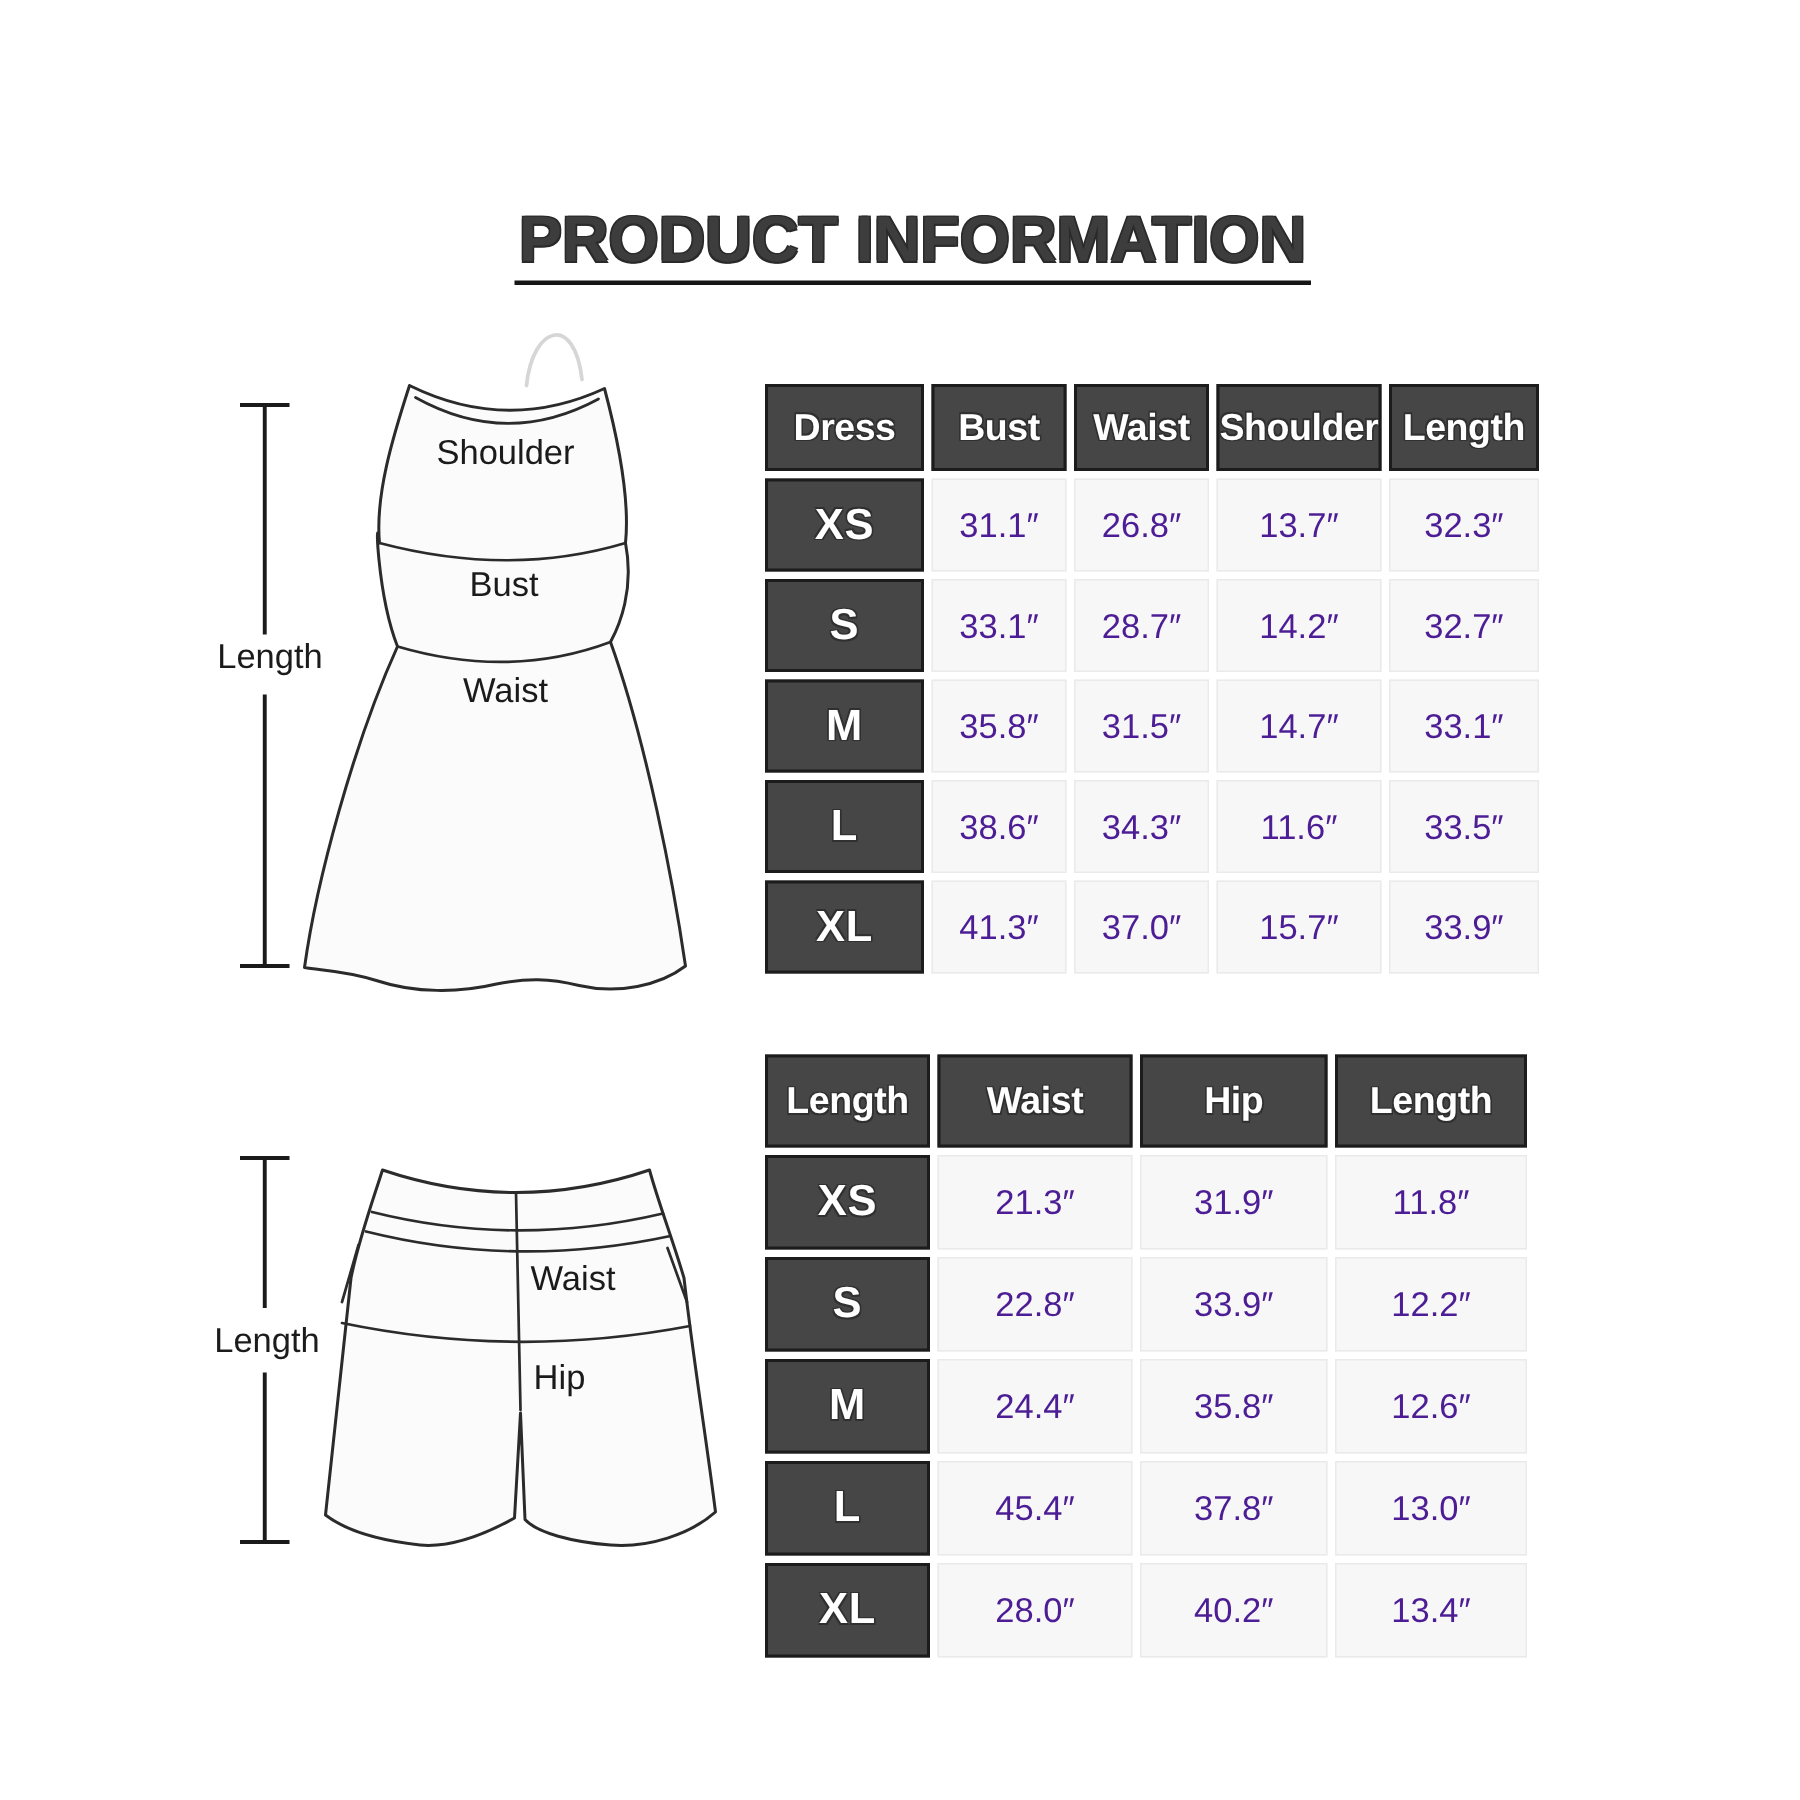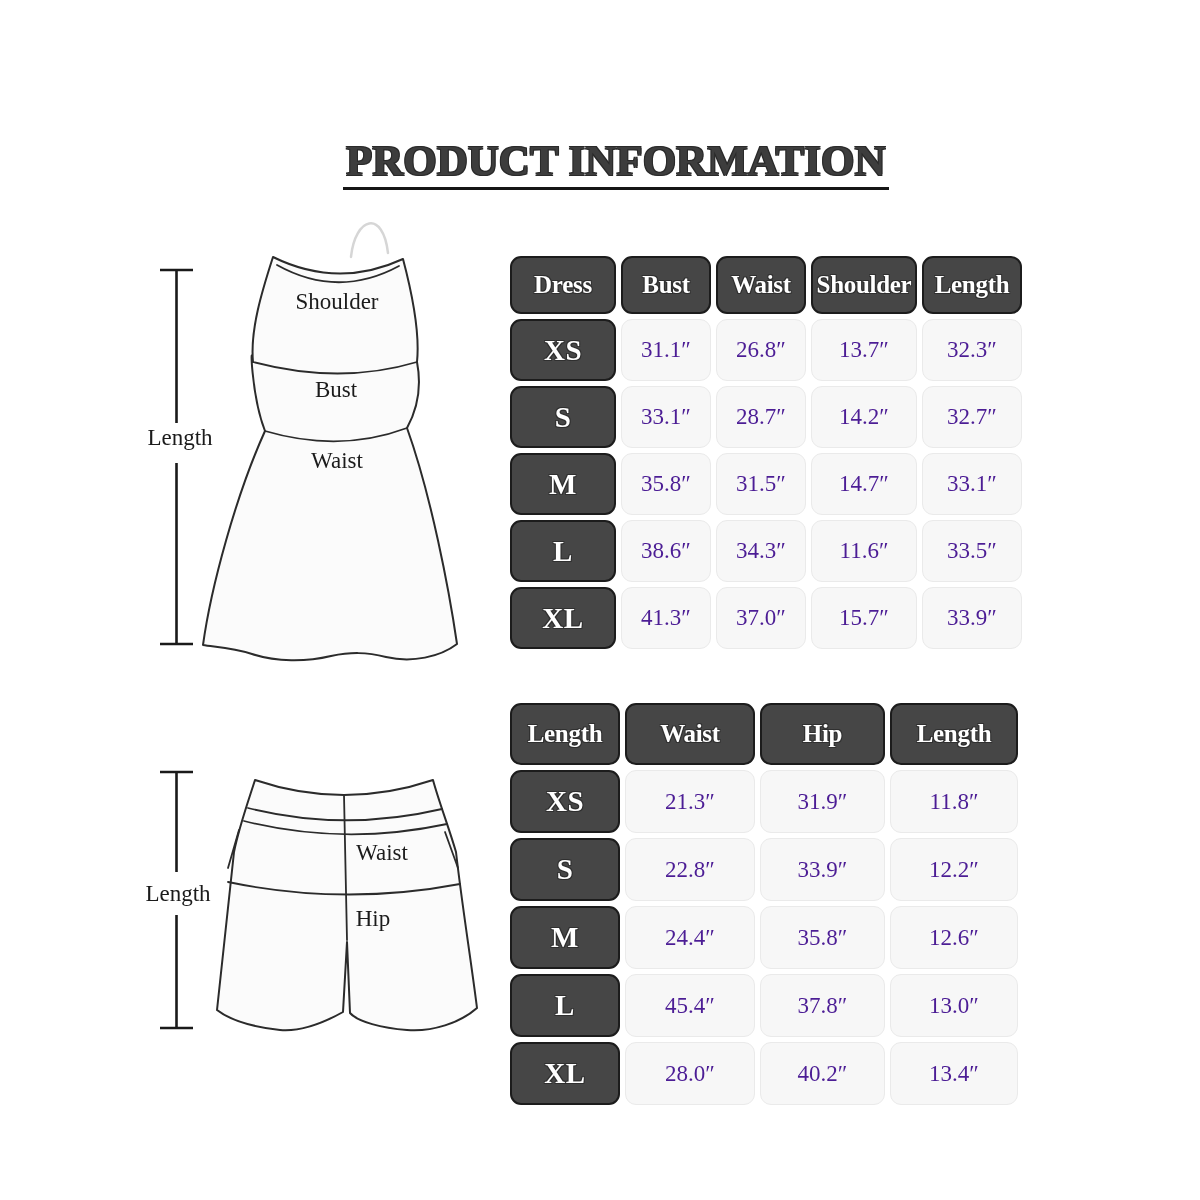--- a/index.html
+++ b/index.html
@@ -1,33 +1,33 @@
 <!DOCTYPE html>
 <html><head>
 <meta charset="utf-8">
 <style>
   html,body{margin:0;padding:0;background:#ffffff;}
   .canvas{
     position:relative;width:1200px;height:1168px;background:#ffffff;overflow:hidden;
-    font-family:Liberation Serif, serif;
+    font-family:Liberation Sans, sans-serif;
   }
   
   .page-title{
     position:absolute;left:343px;top:139px;
     font-size:43px;font-weight:bold;letter-spacing:0px;color:#3d3d3d;
     text-shadow:-1px -1px 0 #2a2a2a,1px -1px 0 #2a2a2a,-1px 1px 0 #2a2a2a,1px 1px 0 #2a2a2a;
     border-bottom:3px solid #161616;padding:0 3px 5px 3px;line-height:1.0;
     white-space:nowrap;
   }
   
   table.size-table{
     position:absolute;border-collapse:separate;border-spacing:5px;table-layout:fixed;
   }
   .size-table th,.size-table td{
-    box-sizing:border-box;text-align:center;vertical-align:middle;padding:0;overflow:hidden;border-radius:11px;
+    box-sizing:border-box;text-align:center;vertical-align:middle;padding:0;overflow:hidden;
   }
   .cell-dark{
     background:#464646;border:2px solid #1c1c1c;color:#ffffff;font-weight:bold;
     text-shadow:-1px -1px 0 #303030,1px -1px 0 #303030,-1px 1px 0 #303030,1px 1px 0 #303030;
   }
   .cell-lite{
     background:#f7f7f7;border:1px solid #eaeaea;color:#4c1d95;font-weight:normal;
   }
   .hdr{font-size:25px;letter-spacing:-0.3px;}
   .sz{font-size:29px;letter-spacing:0.5px;}

